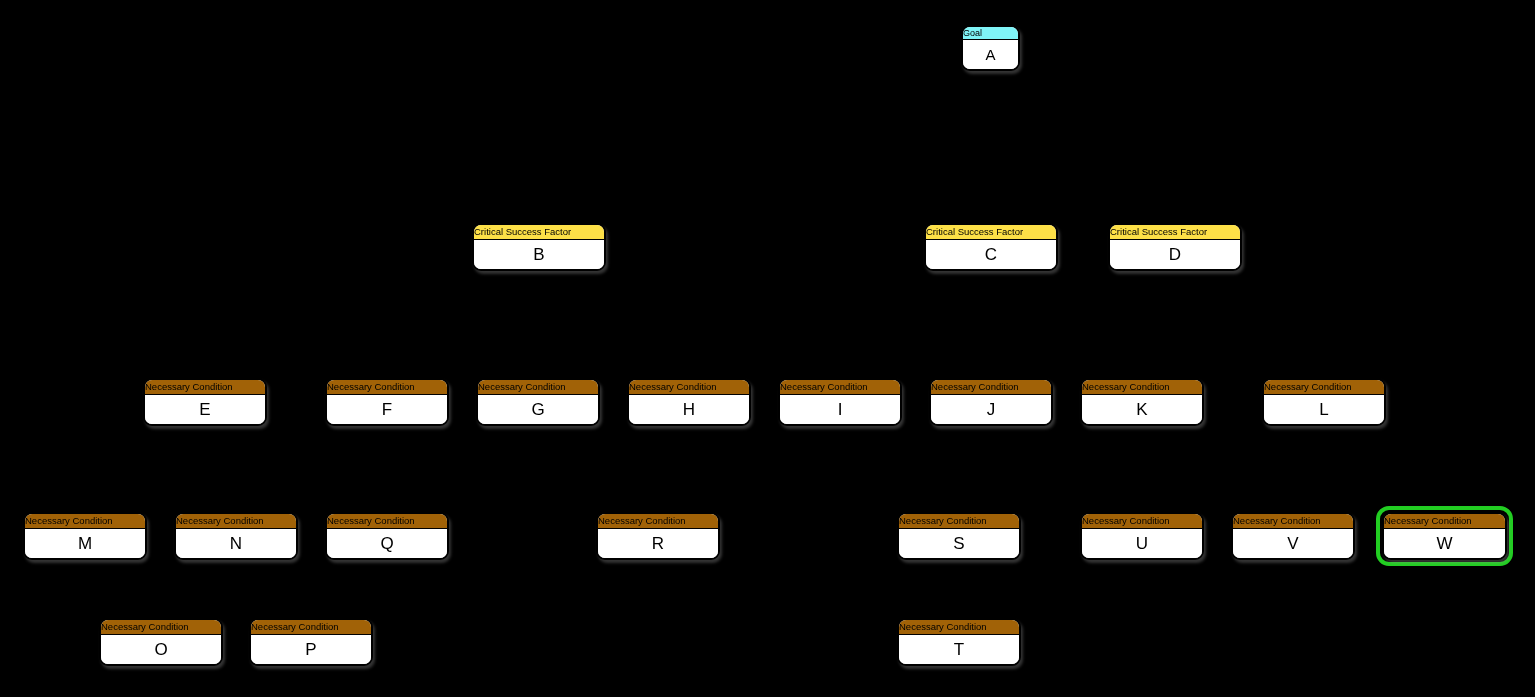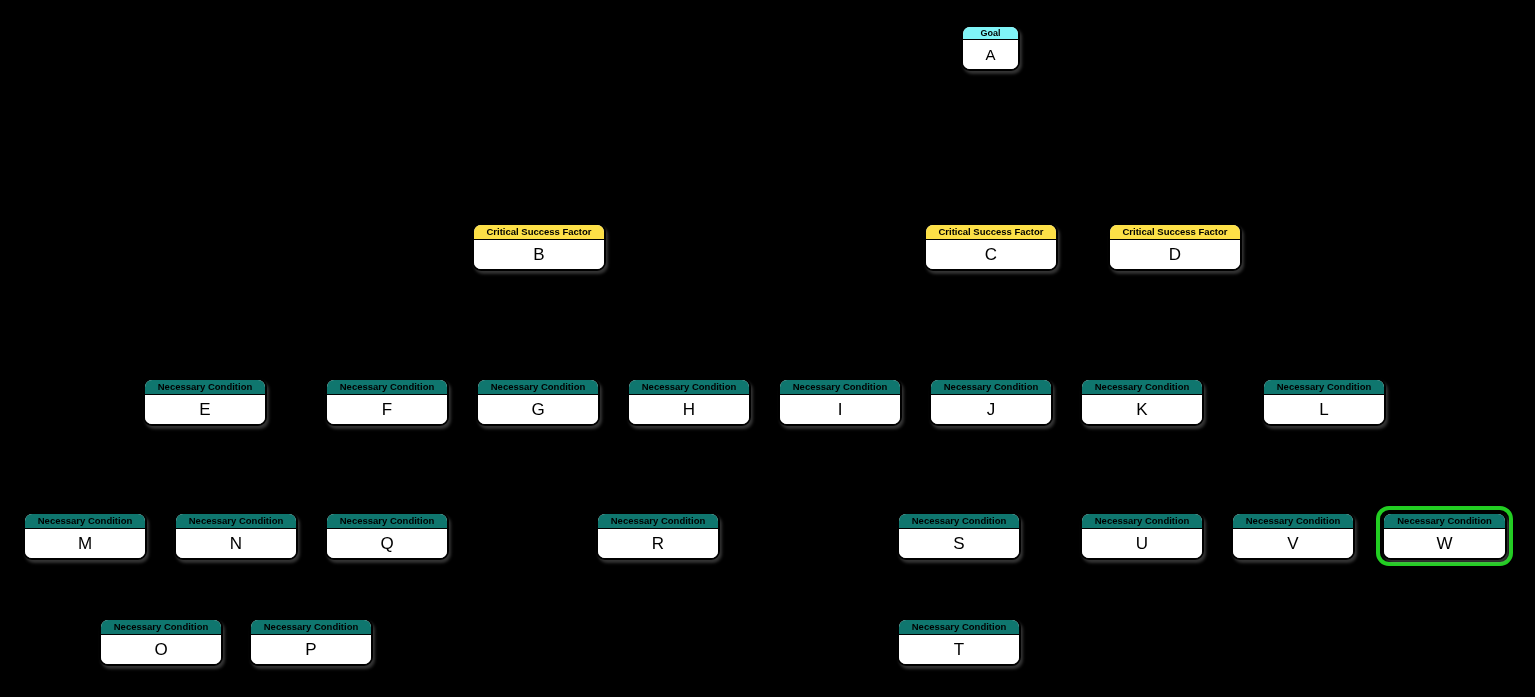--- a/index.html
+++ b/index.html
@@ -21,33 +21,33 @@
     border: 2px solid #000;
     border-radius: 9px;
     box-shadow: 2px 3px 3px rgba(150,150,150,0.35);
     display: flex;
     flex-direction: column;
     overflow: hidden;
     box-sizing: border-box;
     cursor: pointer;
   }
   .hdr {
-    font-weight: bold;
+    font-weight: normal;
     font-size: 9.5px;
     line-height: 14px;
     height: 14px;
-    text-align: center;
+    text-align: left;
     color: #000;
     border-bottom: 1.5px solid #000;
     white-space: nowrap;
     flex: 0 0 auto;
   }
   .goal .hdr { background: #7ff4f7; height: 12px; line-height: 12px; font-size: 9px; }
   .csf  .hdr { background: #fde047; }
-  .nc   .hdr { background: #0f766e; }
+  .nc   .hdr { background: #a16207; }
   .body {
     flex: 1 1 auto;
     display: flex;
     align-items: center;
     justify-content: center;
     font-size: 17px;
     color: #000;
     background: #fff;
   }
   .goal .body { font-size: 15px; }

